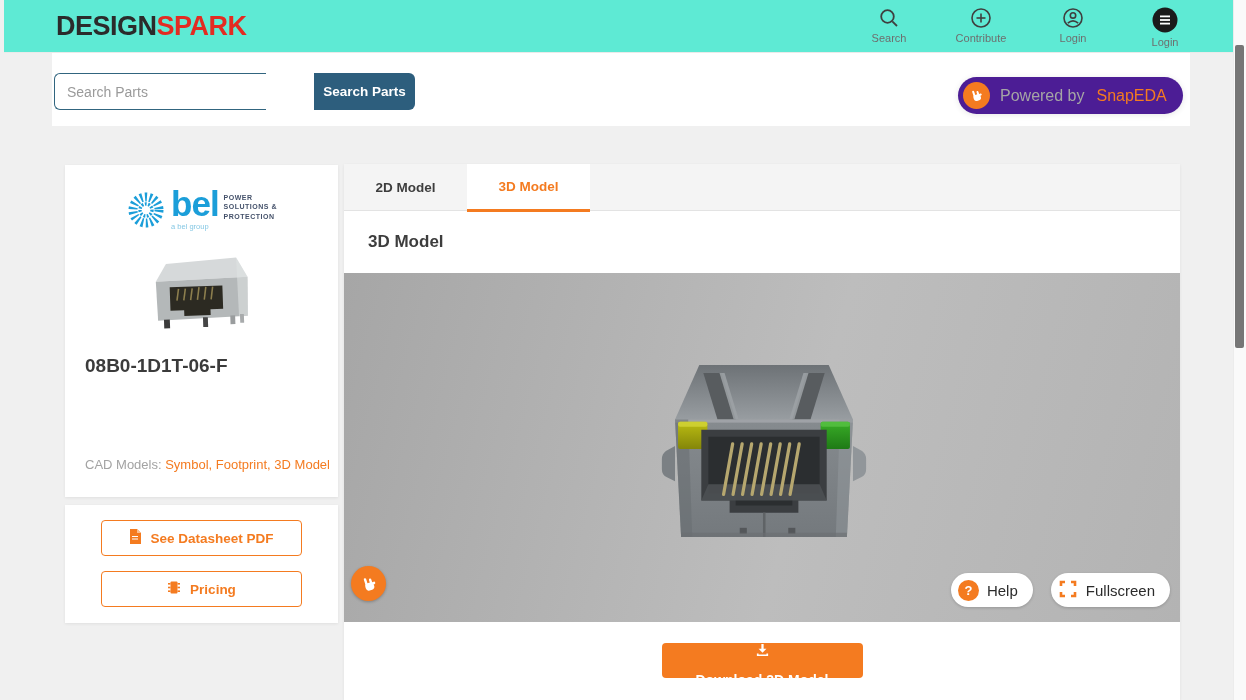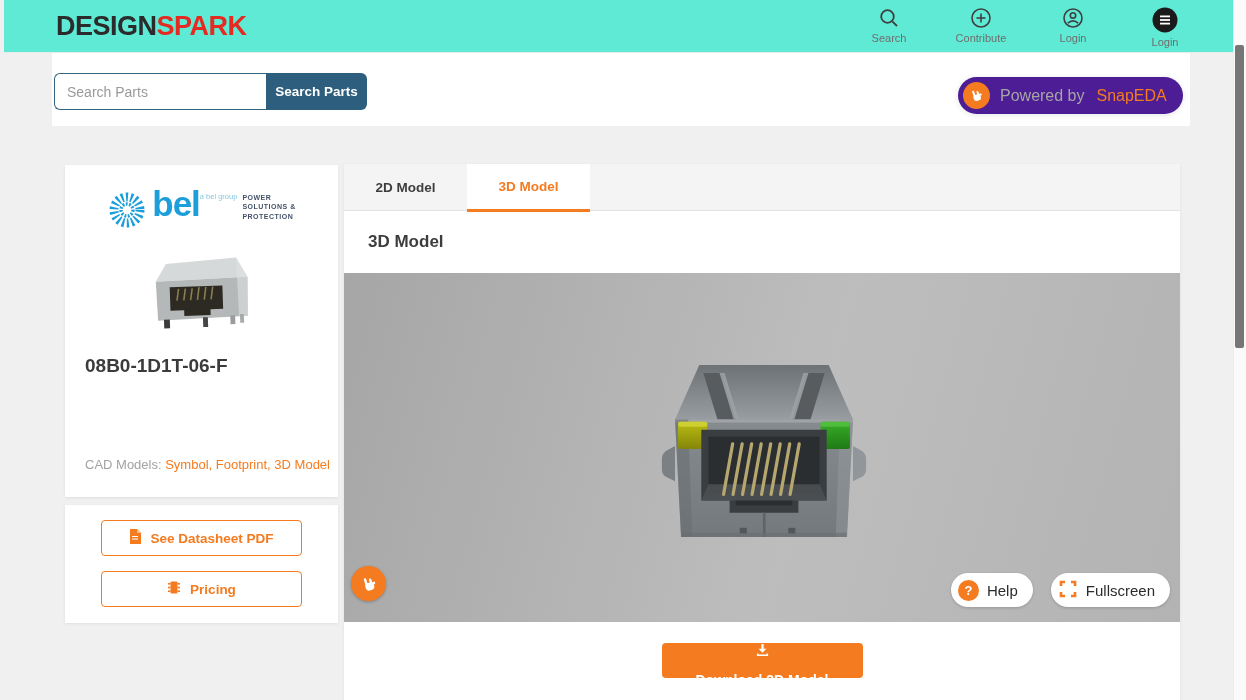--- a/index.html
+++ b/index.html
@@ -12,21 +12,21 @@
   .logo { position:absolute; left:52px; top:11px; font-size:27px; font-weight:bold;
           letter-spacing:-0.5px; cursor:pointer; }
   .logo .p1 { color:#2b2b2b; } .logo .p2 { color:#e32b22; }
   .hnav { position:absolute; right:54px; top:7px; display:flex; gap:30px; }
   .hnav-item { display:flex; flex-direction:column; align-items:center; width:62px; cursor:pointer; }
   .hnav-item svg { display:block; }
   .hnav-label { font-size:11px; color:#6e6e6e; margin-top:3px; }
 
   
   .band { position:absolute; left:52px; top:53px; width:1138px; height:73px; background:#fff; }
-  .search-wrap { position:absolute; left:54px; top:73px; height:37px; display:flex; z-index:6; }
+  .search-wrap { position:absolute; left:54px; top:73px; height:37px; display:flex; z-index:6;gap:48px; }
   .search-input { width:212px; height:37px; border:1px solid #31657f; border-right:none;
                   border-radius:6px 0 0 6px; padding:0 12px; font-size:14px; color:#333;
                   font-family:"Liberation Sans", sans-serif; outline:none; }
   .search-input::placeholder { color:#9a9a9a; }
   .search-btn { width:101px; height:37px; background:#2d5e7d; color:#fff; border:none;
                 border-radius:0 6px 6px 0; font-size:13.5px; font-weight:bold; cursor:pointer;
                 font-family:"Liberation Sans", sans-serif; }
   .powered { position:absolute; left:958px; top:77px; height:37px; background:#4c1d95; z-index:6;
              border-radius:19px; box-shadow:0 1px 6px rgba(0,0,0,0.10); display:flex;
              align-items:center; padding:0 16px 0 5px; gap:10px; }
@@ -35,21 +35,21 @@
   .powered-text { font-size:16px; color:#a5a5a5; }
   .powered-brand { font-size:16px; color:#f47b20; margin-left:2px; cursor:pointer; }
 
   
   .card { position:absolute; background:#fff; box-shadow:0 1px 3px rgba(0,0,0,0.07); }
   .card1 { left:65px; top:165px; width:273px; height:332px; }
   .card2 { left:65px; top:505px; width:273px; height:118px; }
 
   .bel-logo { position:absolute; top:24px; left:0; width:273px; display:flex;
               justify-content:center; align-items:flex-start; gap:5px; }
-  .bel-mid { display:flex; flex-direction:row; }
+  .bel-mid { display:flex; flex-direction:column; }
   .bel-name { font-size:35px; font-weight:bold; color:#1b9ed9; line-height:0.85; letter-spacing:-1px; }
   .bel-sub { font-size:7.5px; color:#86c8e4; margin-top:3px; }
   .bel-tag { display:flex; flex-direction:column; font-size:7px; font-weight:bold;
              color:#44516a; letter-spacing:0.5px; line-height:1.35; margin-top:4px; }
   .thumb { position:absolute; top:84px; left:0; width:273px; text-align:center; }
   .part-number { position:absolute; top:190px; left:20px; font-size:19px; font-weight:bold; color:#3b3b3b; }
   .part-desc { position:absolute; top:234px; left:20px; width:238px; font-size:13.5px;
                color:#555; line-height:1.4; }
   .cad-line { position:absolute; top:292px; left:20px; font-size:13px; color:#a3a3a3; }
   .cad-link { color:#f47b20; cursor:pointer; }

